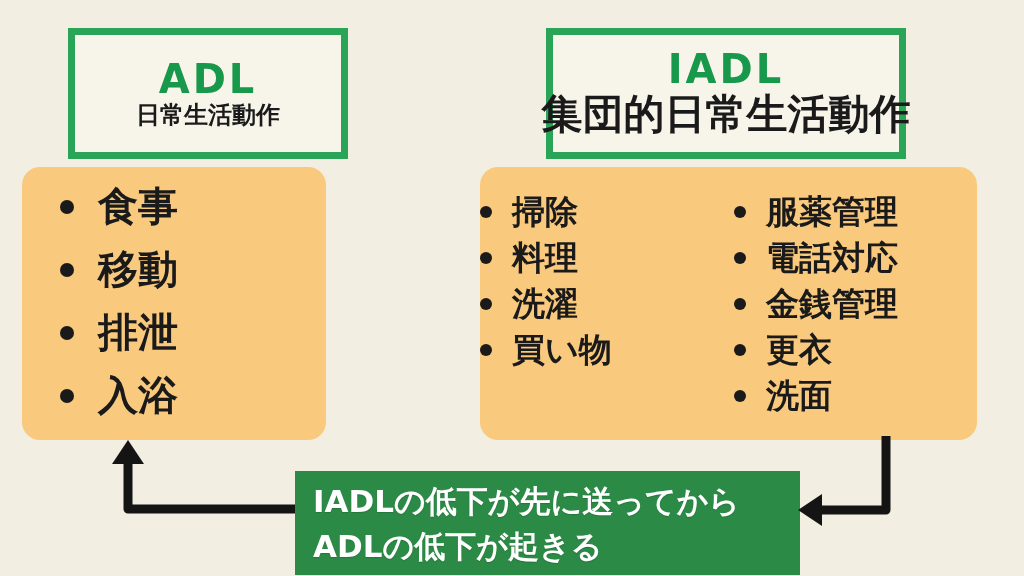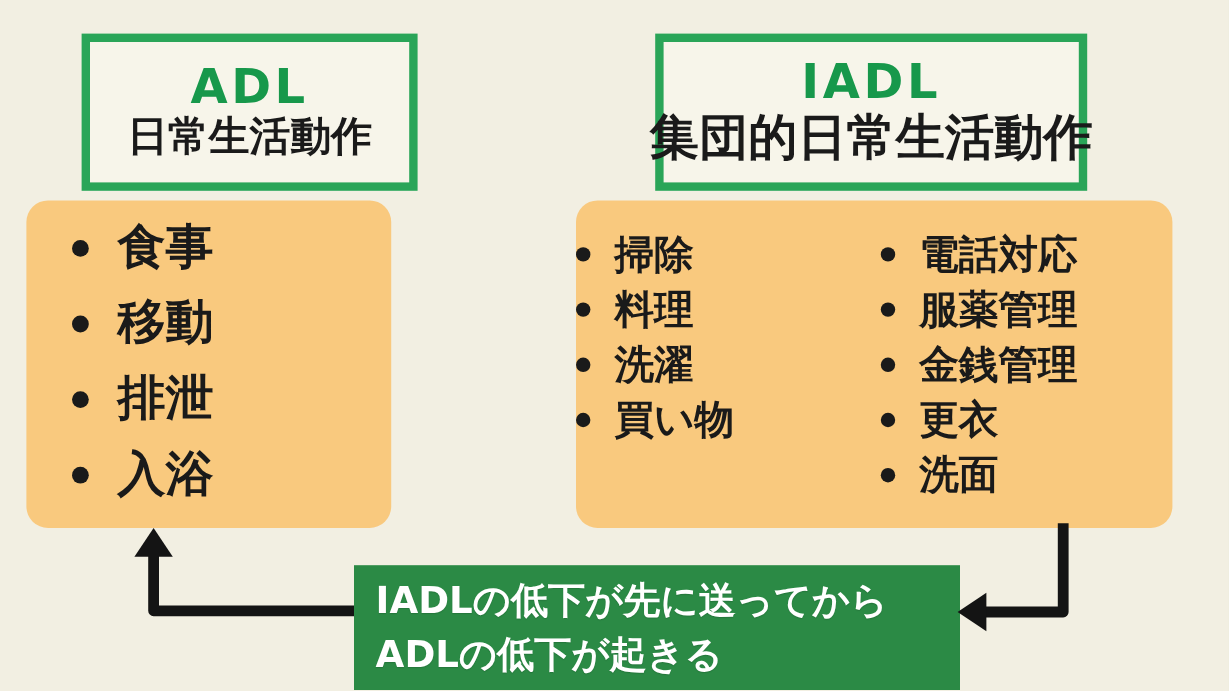--- a/index.html
+++ b/index.html
@@ -27,21 +27,21 @@
   .header-box.adl{left:68px;width:280px;}
   .header-box.iadl{left:546px;width:360px;}
   .header-title{
     font-size:40px;font-weight:800;line-height:1;
     color:#17984b;letter-spacing:3px;
   }
   .header-sub{
     font-weight:800;color:#1a1a1a;line-height:1.1;
     margin-top:3px;white-space:nowrap;
   }
-  .adl .header-sub{font-size:34px;}
+  .adl .header-sub{font-size:24px;}
   .iadl .header-sub{font-size:41px;}
 
   
   .content-box{
     position:absolute;top:167px;height:273px;
     background:#f9c97e;border-radius:18px;
     box-sizing:border-box;
   }
   .content-box.left{left:22px;width:304px;padding:8px 0 0 38px;}
   .content-box.right{left:480px;width:497px;padding:22px 0 0 0;display:flex;}
@@ -134,25 +134,25 @@
           <span>洗濯</span>
         </li>
       <li>
           <span class="bullet"></span>
           <span>買い物</span>
         </li>
     </ul>
     <ul class="items col2">
       <li>
           <span class="bullet"></span>
-          <span>電話対応</span>
+          <span>服薬管理</span>
         </li>
       <li>
           <span class="bullet"></span>
-          <span>服薬管理</span>
+          <span>電話対応</span>
         </li>
       <li>
           <span class="bullet"></span>
           <span>金銭管理</span>
         </li>
       <li>
           <span class="bullet"></span>
           <span>更衣</span>
         </li>
       <li>

